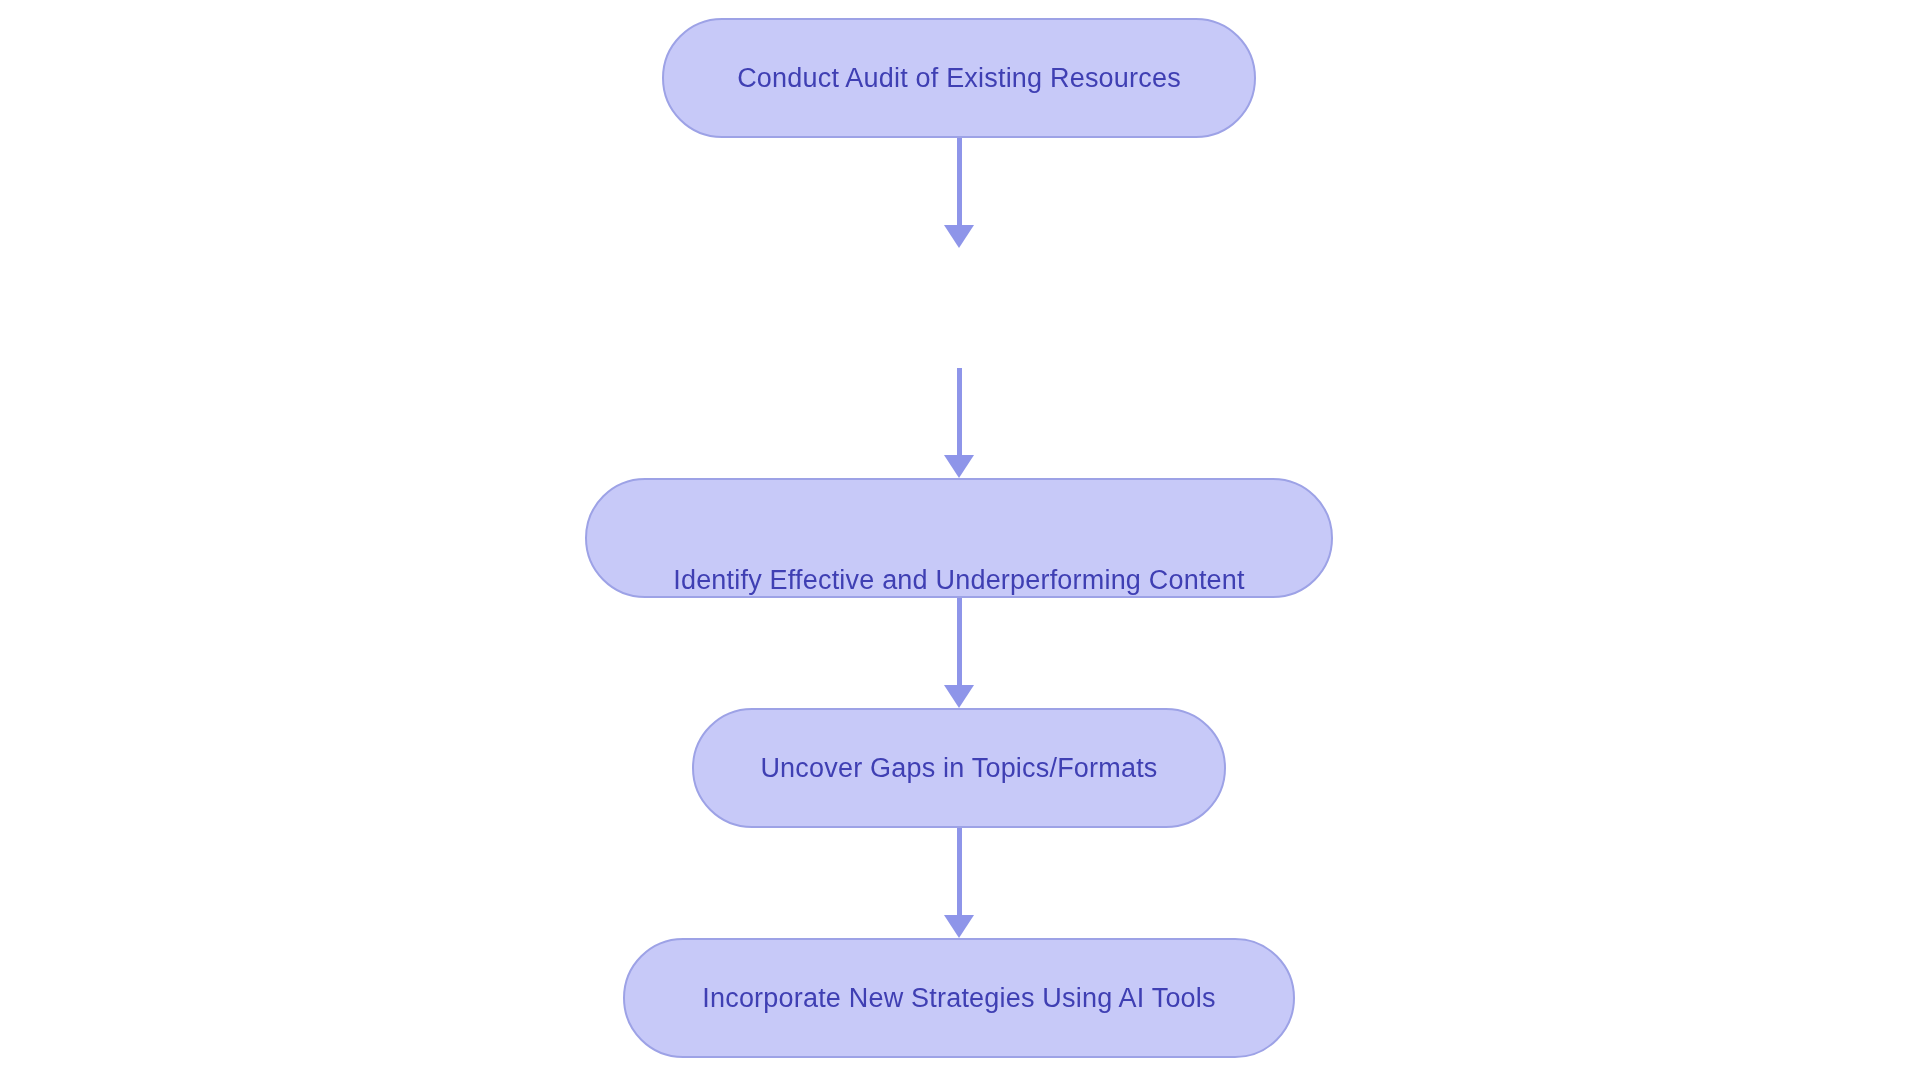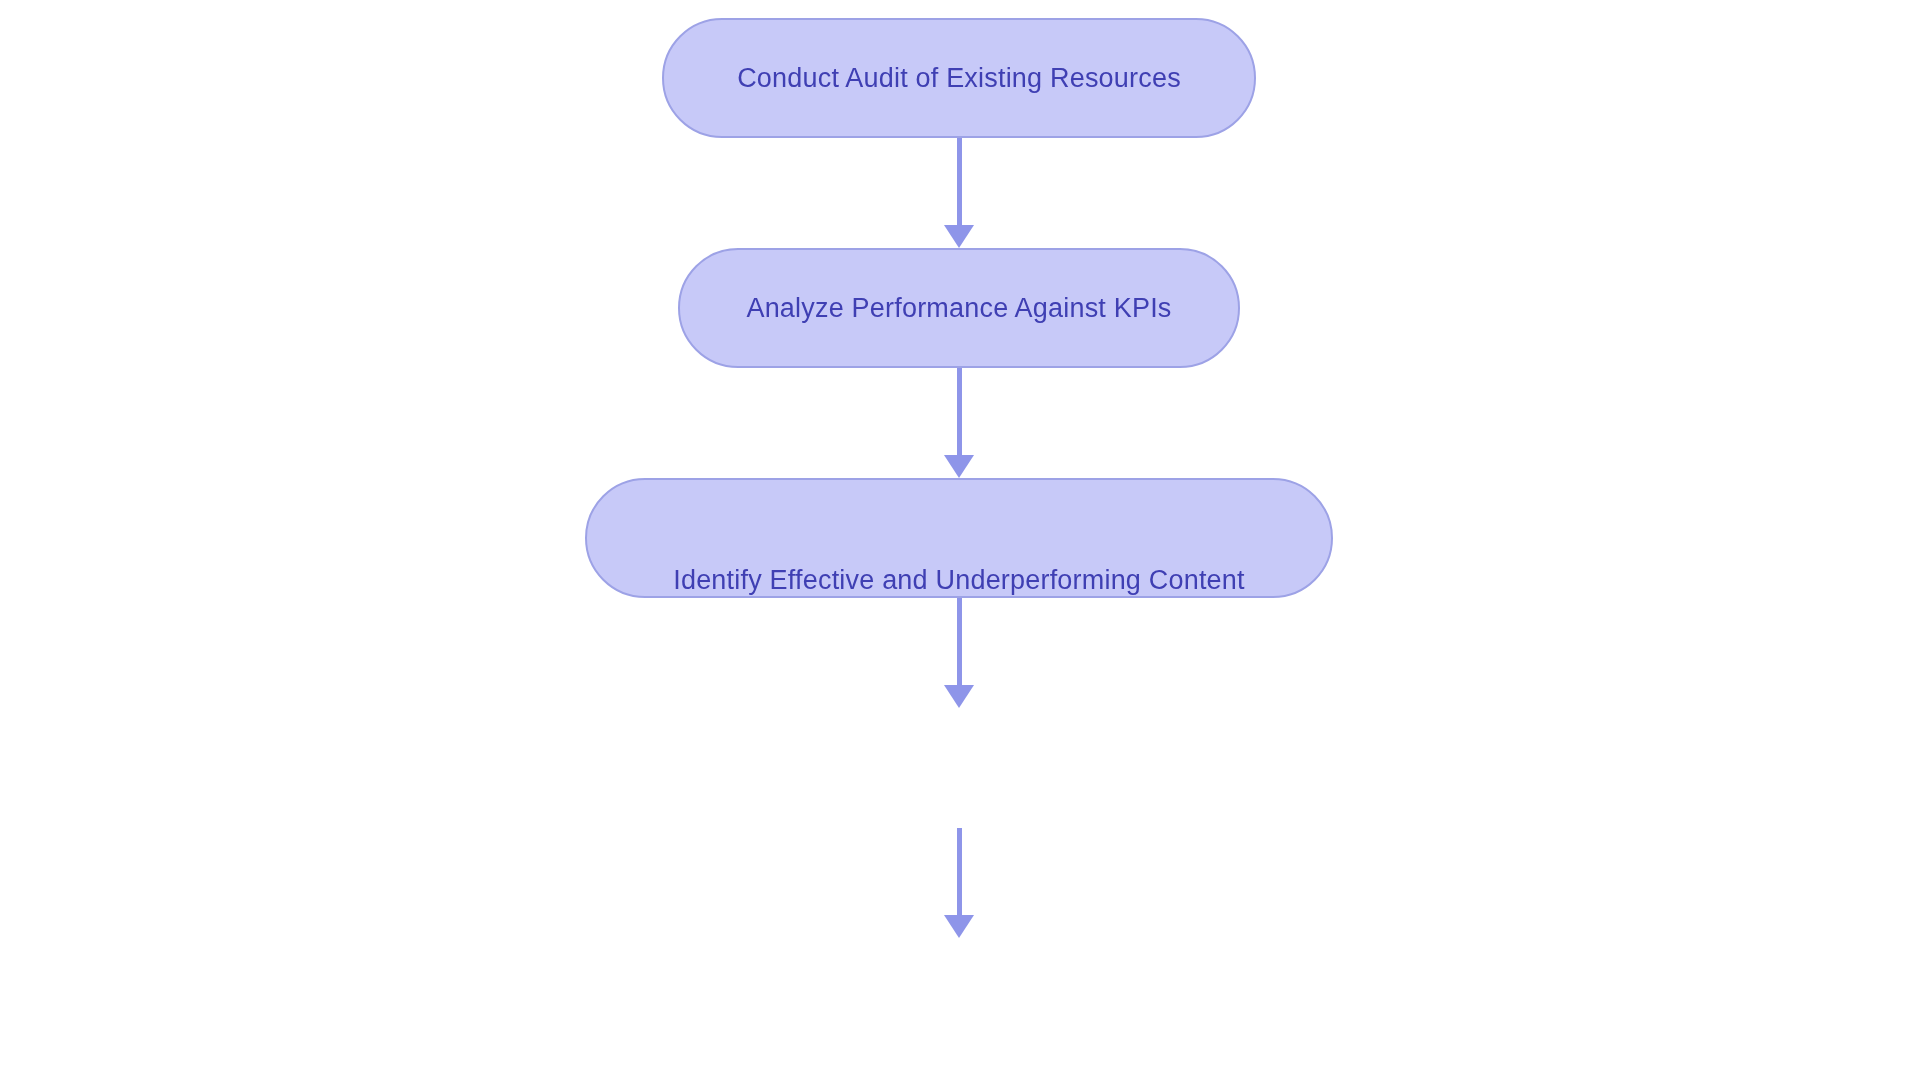--- a/index.html
+++ b/index.html
@@ -83,38 +83,41 @@
 
   <div class="node node-1">
     <span class="node-label">Conduct Audit of Existing Resources</span>
   </div>
 
   <div class="connector connector-1">
     <span class="arrow-stem"></span>
     <span class="arrow-head"></span>
   </div>
 
-  <div class="node node-2">
-    <span class="node-label">Analyze Performance Against KPIs</span>
-  </div>
 
   <div class="connector connector-2">
     <span class="arrow-stem"></span>
     <span class="arrow-head"></span>
   </div>
 
   <div class="node node-3">
     <span class="node-label">Identify Effective and Underperforming Content</span>
   </div>
 
   <div class="connector connector-3">
     <span class="arrow-stem"></span>
     <span class="arrow-head"></span>
   </div>
 
+  <div class="node node-4">
+    <span class="node-label">Uncover Gaps in Topics/Formats</span>
+  </div>
 
   <div class="connector connector-4">
     <span class="arrow-stem"></span>
     <span class="arrow-head"></span>
   </div>
 
+  <div class="node node-5">
+    <span class="node-label">Incorporate New Strategies Using AI Tools</span>
+  </div>
 
 </div>
 
 </body></html>

